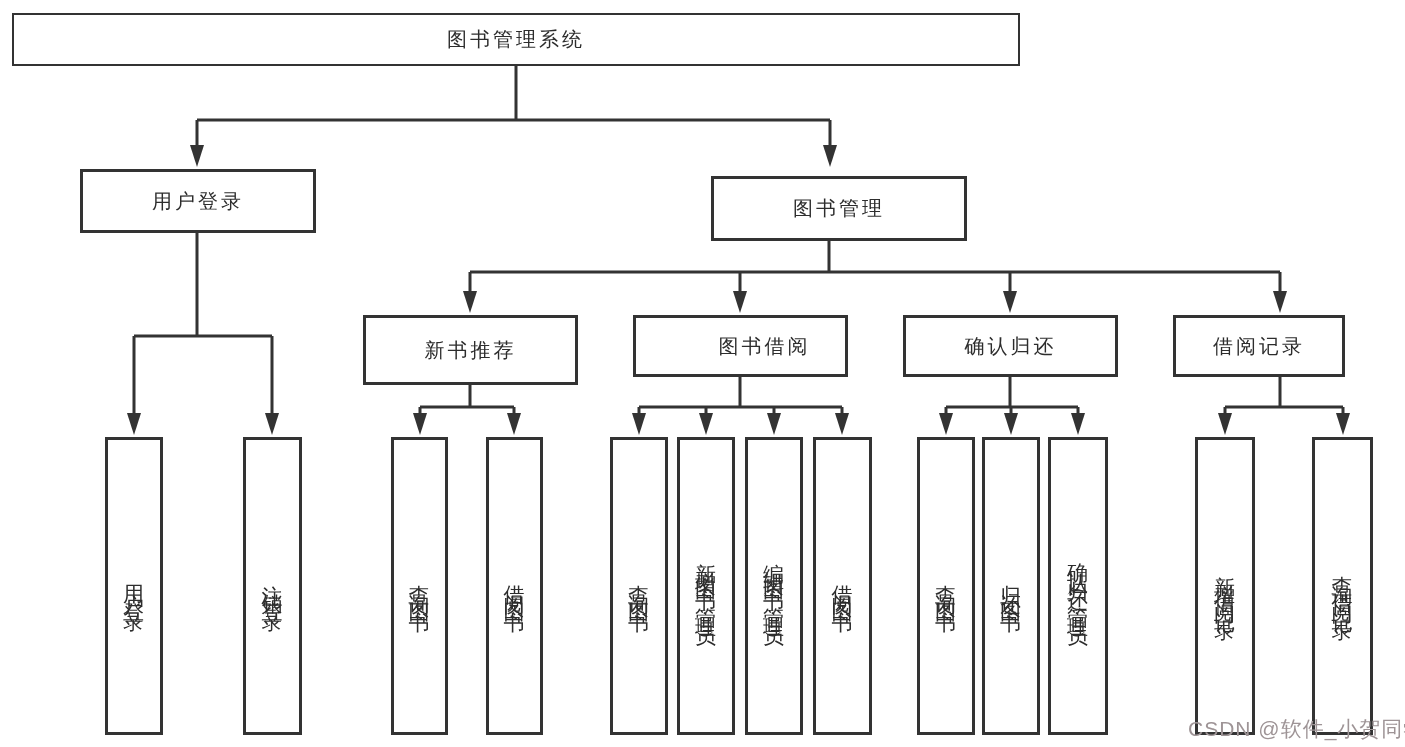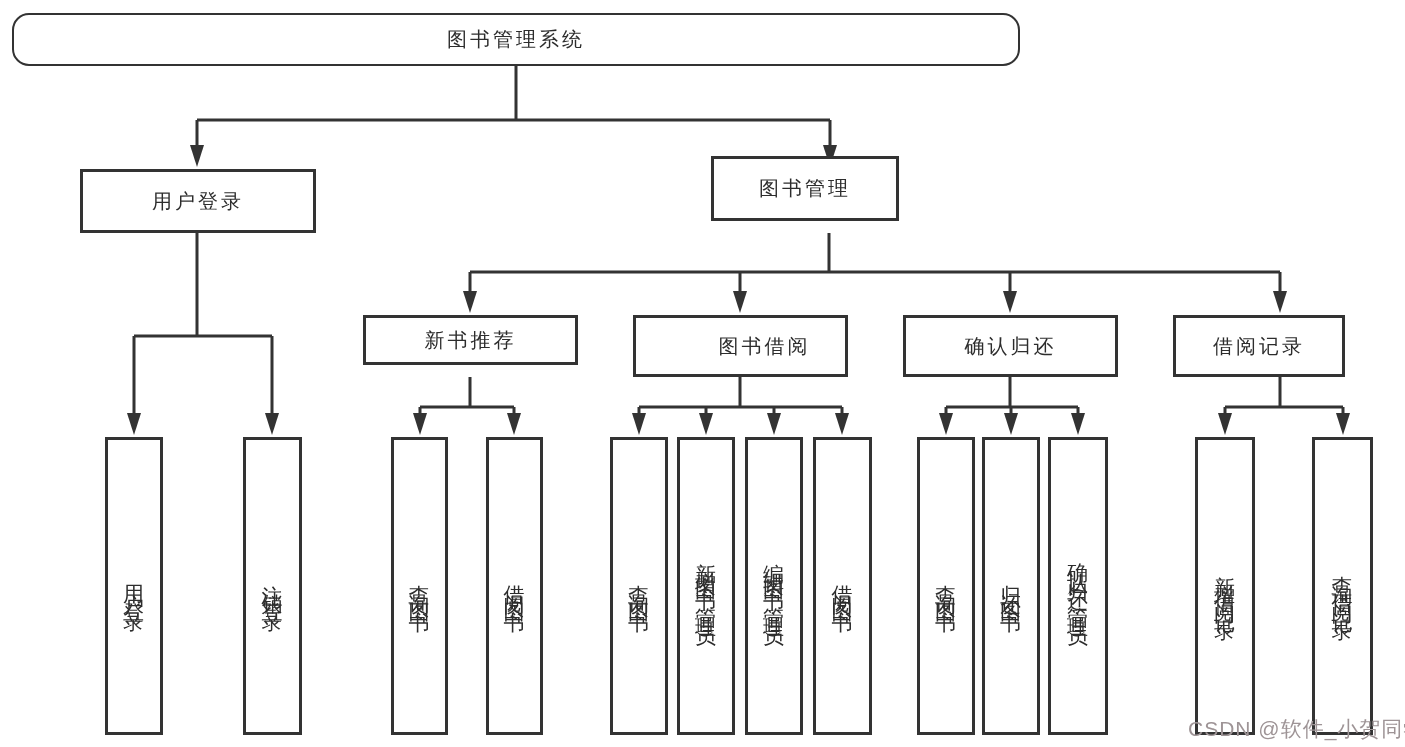--- a/index.html
+++ b/index.html
@@ -5,21 +5,21 @@
   html, body { margin:0; padding:0; background:#ffffff; }
   .canvas {
     position:relative; width:1405px; height:747px; background:#ffffff;
     font-family:"Liberation Sans", sans-serif; color:#2d2d2d; overflow:hidden;
   }
   .box {
     position:absolute; border:3px solid #333333; background:#ffffff;
     box-sizing:border-box; display:flex; align-items:center; justify-content:center;
   }
   .h-box { font-size:20px; letter-spacing:3px; white-space:nowrap; }
-  .root-box { border-width:2px; font-size:20px;border-radius:17px; }
+  .root-box { border-width:2px; font-size:20px; }
   .v-box span {
     writing-mode:vertical-rl; text-orientation:mixed;
     font-size:21px; letter-spacing:9px; line-height:1; white-space:nowrap;
   }
   .connector-layer { position:absolute; left:0; top:0; pointer-events:none; }
   .connector-layer path { stroke:#333333; stroke-width:3; fill:none; }
   .connector-layer polygon { fill:#333333; stroke:none; }
   .watermark {
     position:absolute; left:1188px; top:715px; font-size:21px;
     color:#9e9496; letter-spacing:1px; white-space:nowrap;
@@ -80,25 +80,25 @@
     </g>
   </svg>
 
   <div class="box h-box root-box" style="left:12px; top:13px; width:1008px; height:53px;">
     <span>图书管理系统</span>
   </div>
 
   <div class="box h-box" style="left:80px; top:169px; width:236px; height:64px;">
     <span>用户登录</span>
   </div>
-  <div class="box h-box" style="left:711px; top:156px; width:188px; height:65px;">
+  <div class="box h-box" style="left:711px; top:176px; width:256px; height:65px;">
     <span>图书管理</span>
   </div>
 
-  <div class="box h-box" style="left:363px; top:315px; width:215px; height:50px;">
+  <div class="box h-box" style="left:363px; top:315px; width:215px; height:70px;">
     <span>新书推荐</span>
   </div>
   <div class="box h-box" style="left:633px; top:315px; width:215px; height:62px;padding-left:48px;">
     <span>图书借阅</span>
   </div>
   <div class="box h-box" style="left:903px; top:315px; width:215px; height:62px;">
     <span>确认归还</span>
   </div>
   <div class="box h-box" style="left:1173px; top:315px; width:172px; height:62px;">
     <span>借阅记录</span>

